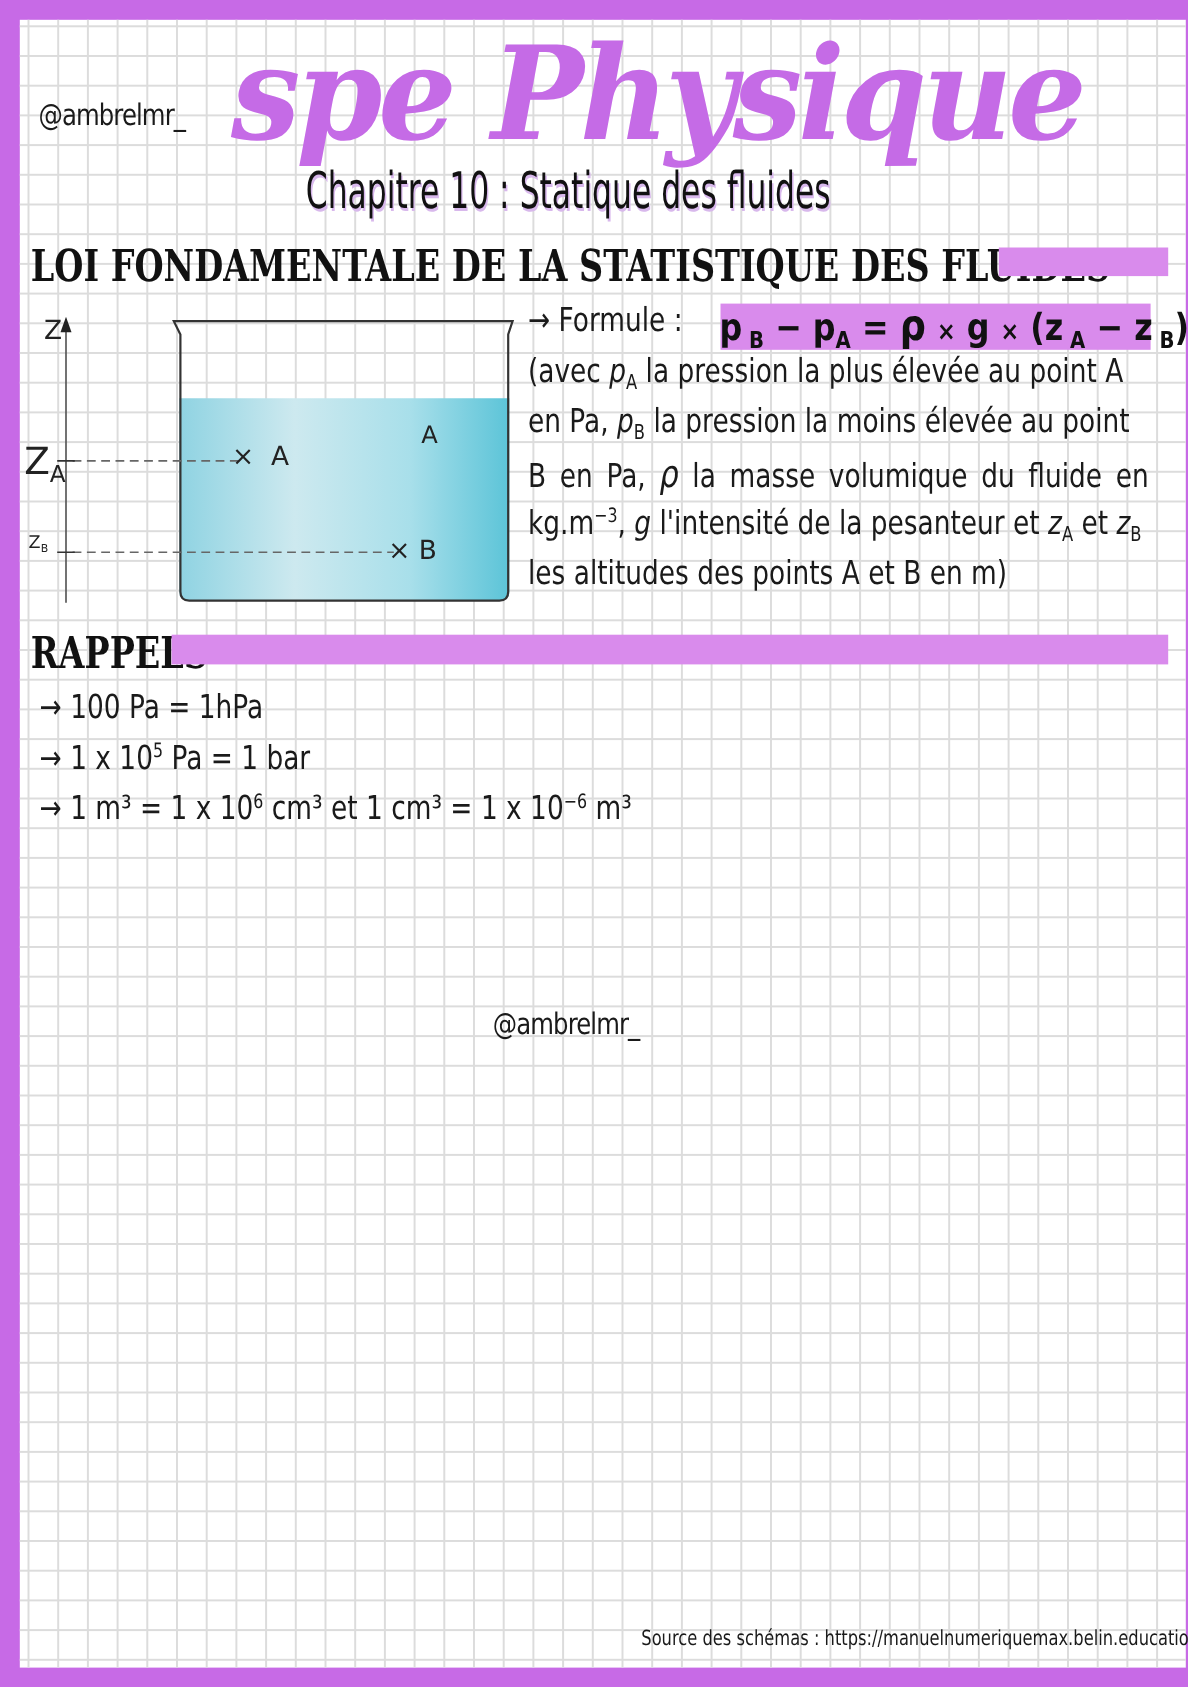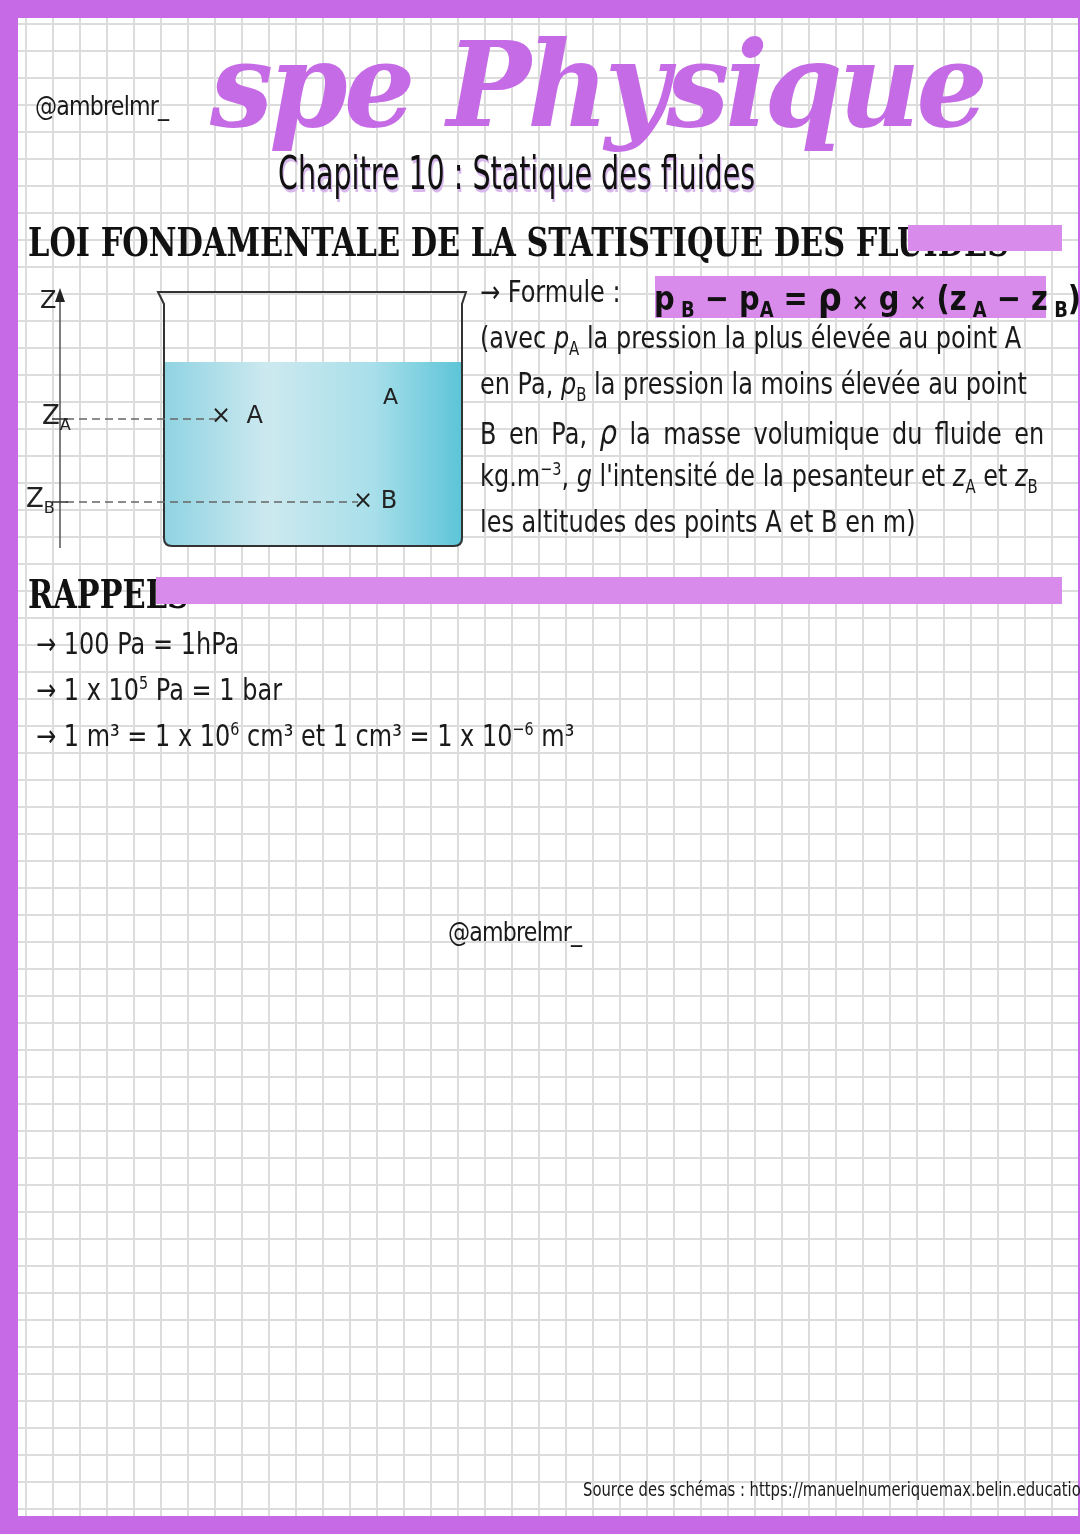--- a/index.html
+++ b/index.html
@@ -57,22 +57,22 @@
 
     <path d="M132,12 L440,12 L436,24 L436,258 Q436,266 428,266 L146,266 Q138,266 138,258 L138,24 Z" fill="none" stroke="#333" stroke-width="2"></path>
 
     <line x1="40" y1="139" x2="192" y2="139" stroke="#666" stroke-width="1.5" stroke-dasharray="8,5"></line>
     <line x1="40" y1="222" x2="332" y2="222" stroke="#666" stroke-width="1.5" stroke-dasharray="8,5"></line>
     <line x1="26" y1="139" x2="42" y2="139" stroke="#333" stroke-width="1.5"></line>
     <line x1="26" y1="222" x2="42" y2="222" stroke="#333" stroke-width="1.5"></line>
   </svg>
 
   <div class="abs diag-label" style="left:22px; top:268px; font-size:24px;">Z</div>
-  <div class="abs diag-label" style="left:24px; top:382px; font-size:26px;"><span>Z</span><sub class="s">A</sub></div>
-  <div class="abs diag-label" style="left:8px; top:465px; font-size:26px;"><span>Z</span><sub class="s">B</sub></div>
+  <div class="abs diag-label" style="left:4px; top:382px; font-size:34px;"><span>Z</span><sub class="s">A</sub></div>
+  <div class="abs diag-label" style="left:8px; top:465px; font-size:16px;"><span>Z</span><sub class="s">B</sub></div>
   <div class="abs diag-label" style="left:193px; top:383px; font-size:24px;"><span>×</span>&nbsp;&nbsp;<span>A</span></div>
   <div class="abs diag-label" style="left:335px; top:468px; font-size:24px;"><span>×</span>&nbsp;<span>B</span></div>
   <div class="abs diag-label" style="left:365px; top:366px; font-size:22px;">A</div>
 
   <div class="abs body-text" style="left:462px; top:256px;">→ Formule :</div>
   <div class="abs formula-hl" style="left:637px; top:258px; width:391px; height:42px;"></div>
   <div class="abs formula" style="left:636px; top:256px;">
     <span>p</span><sub class="s">&nbsp;<span>B</span></sub>
     <span>−</span>
     <span>p</span><sub class="s">A</sub>

